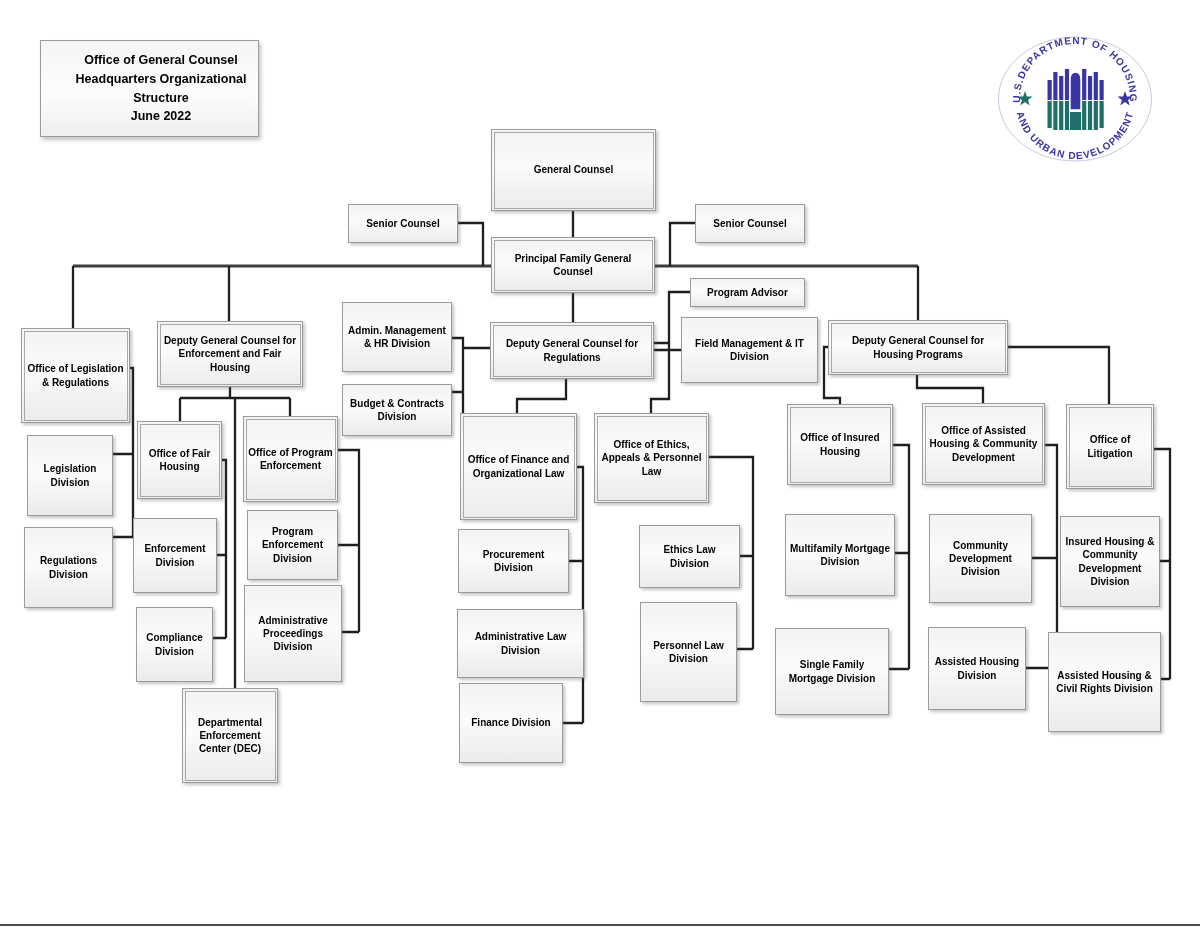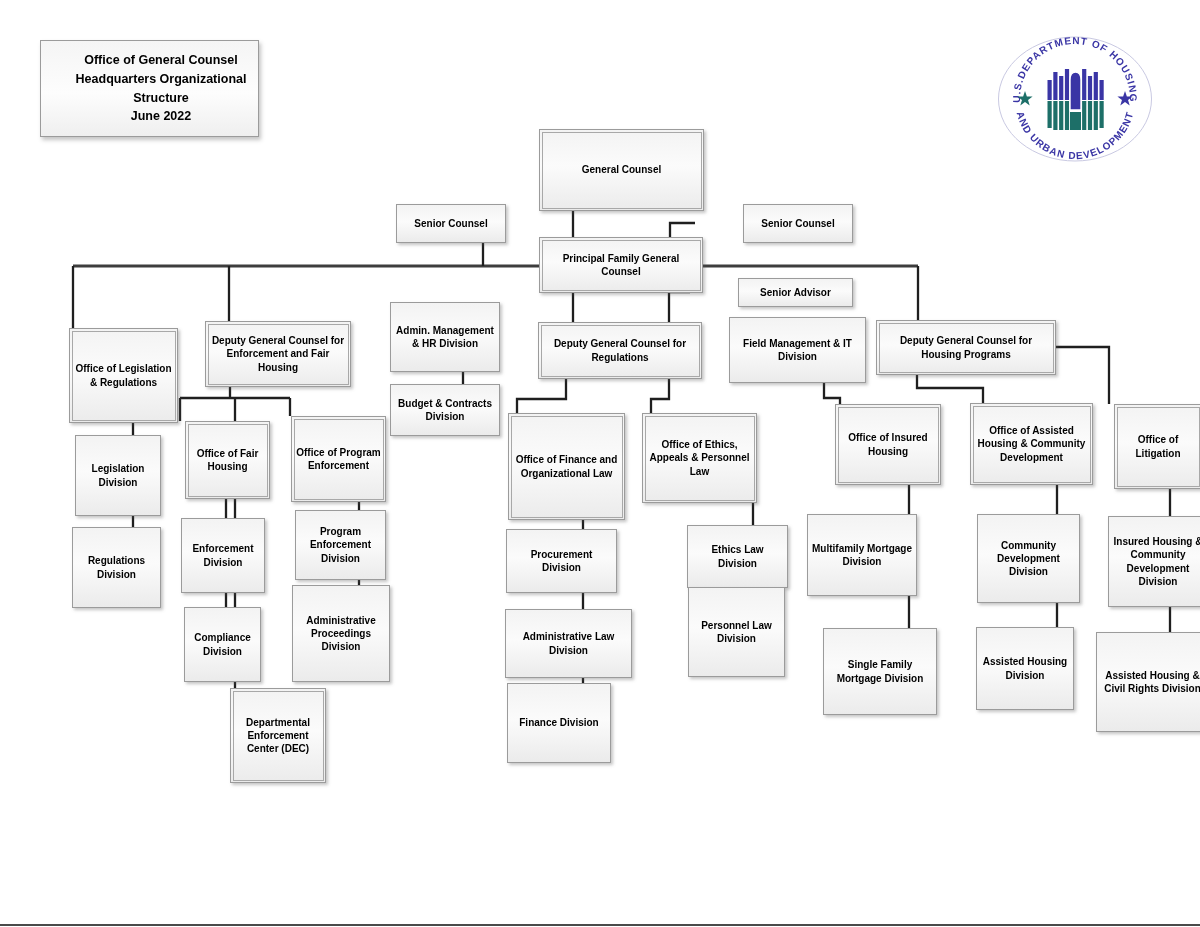--- a/index.html
+++ b/index.html
@@ -4,21 +4,21 @@
 <style>
   html,body{margin:0;padding:0;background:#fff;}
   .canvas{position:relative;width:1200px;height:927px;background:#ffffff;overflow:hidden;
           font-family:"Liberation Sans",sans-serif;}
   .wires{position:absolute;left:0;top:0;}
   .node{position:absolute;box-sizing:border-box;
         background:linear-gradient(180deg,#f3f3f3 0%,#fbfbfb 45%,#ebebeb 100%);
         border:1px solid #9b9b9b;
         box-shadow:2px 2px 3px rgba(90,90,90,.35);
         display:flex;align-items:center;justify-content:center;text-align:center;
-        font-size:10px;font-weight:bold;color:#000;line-height:1.32;padding:3px;margin-left:48px;}
+        font-size:10px;font-weight:bold;color:#000;line-height:1.32;padding:3px;}
   .double::after{content:"";position:absolute;inset:1.5px;border:1px solid #a8a8a8;pointer-events:none;}
   .title-box{position:absolute;left:40px;top:40px;width:219px;height:97px;box-sizing:border-box;
         background:linear-gradient(180deg,#f5f5f5,#fdfdfd 55%,#efefef);
         border:1px solid #9b9b9b;box-shadow:2px 3px 4px rgba(90,90,90,.35);
         display:flex;flex-direction:column;align-items:center;justify-content:center;
         font-size:12.5px;font-weight:bold;color:#000;line-height:1.5;text-align:center;padding-left:23px;}
   .logo{position:absolute;left:998px;top:36px;}
   .page-bottom-line{position:absolute;left:0;top:924px;width:1200px;height:0;border-top:2px solid #4a4a4a;}
 </style>
 </head>
@@ -104,21 +104,21 @@
 
       <path d="M72 74 L72 44 Q72 36 77.5 36 Q83 36 83 44 L83 74 Z" fill="#3a35a5" stroke="#ffffff" stroke-width="1.4"></path>
       <rect x="72" y="76" width="11" height="18" fill="#1d6f68"></rect>
     </g>
   </svg>
 
   <div class="node double" style="left:491px;top:129px;width:165px;height:82px">General Counsel</div>
   <div class="node" style="left:348px;top:204px;width:110px;height:39px">Senior Counsel</div>
   <div class="node" style="left:695px;top:204px;width:110px;height:39px">Senior Counsel</div>
   <div class="node double" style="left:491px;top:237px;width:164px;height:56px">Principal Family General Counsel</div>
-  <div class="node" style="left:690px;top:278px;width:115px;height:29px">Senior Advisor</div>
+  <div class="node" style="left:690px;top:278px;width:115px;height:29px">Program Advisor</div>
 
   <div class="node double" style="left:157px;top:321px;width:146px;height:66px">Deputy General Counsel for Enforcement and Fair Housing</div>
   <div class="node" style="left:342px;top:302px;width:110px;height:70px">Admin. Management &amp; HR Division</div>
   <div class="node" style="left:342px;top:384px;width:110px;height:52px">Budget &amp; Contracts Division</div>
   <div class="node double" style="left:490px;top:322px;width:164px;height:57px">Deputy General Counsel for Regulations</div>
   <div class="node" style="left:681px;top:317px;width:137px;height:66px">Field Management &amp; IT Division</div>
   <div class="node double" style="left:828px;top:320px;width:180px;height:55px">Deputy General Counsel for Housing Programs</div>
 
   <div class="node double" style="left:21px;top:328px;width:109px;height:95px">Office of Legislation &amp; Regulations</div>
   <div class="node" style="left:27px;top:435px;width:86px;height:81px">Legislation Division</div>
@@ -131,24 +131,24 @@
   <div class="node" style="left:247px;top:510px;width:91px;height:70px">Program Enforcement Division</div>
   <div class="node" style="left:244px;top:585px;width:98px;height:97px">Administrative Proceedings Division</div>
   <div class="node double" style="left:182px;top:688px;width:96px;height:95px">Departmental Enforcement Center (DEC)</div>
 
   <div class="node double" style="left:460px;top:413px;width:117px;height:107px">Office of Finance and Organizational Law</div>
   <div class="node" style="left:458px;top:529px;width:111px;height:64px">Procurement Division</div>
   <div class="node" style="left:457px;top:609px;width:127px;height:69px">Administrative Law Division</div>
   <div class="node" style="left:459px;top:683px;width:104px;height:80px">Finance Division</div>
   <div class="node double" style="left:594px;top:413px;width:115px;height:90px">Office of Ethics, Appeals &amp; Personnel Law</div>
   <div class="node" style="left:639px;top:525px;width:101px;height:63px">Ethics Law Division</div>
-  <div class="node" style="left:640px;top:587px;width:97px;height:90px">Personnel Law Division</div>
+  <div class="node" style="left:640px;top:602px;width:97px;height:100px">Personnel Law Division</div>
 
   <div class="node double" style="left:787px;top:404px;width:106px;height:81px">Office of Insured Housing</div>
-  <div class="node" style="left:759px;top:514px;width:110px;height:82px">Multifamily Mortgage Division</div>
+  <div class="node" style="left:785px;top:514px;width:110px;height:82px">Multifamily Mortgage Division</div>
   <div class="node" style="left:775px;top:628px;width:114px;height:87px">Single Family Mortgage Division</div>
   <div class="node double" style="left:922px;top:403px;width:123px;height:82px">Office of Assisted Housing &amp; Community Development</div>
   <div class="node" style="left:929px;top:514px;width:103px;height:89px">Community Development Division</div>
   <div class="node" style="left:928px;top:627px;width:98px;height:83px">Assisted Housing Division</div>
   <div class="node double" style="left:1066px;top:404px;width:88px;height:85px">Office of Litigation</div>
   <div class="node" style="left:1060px;top:516px;width:100px;height:91px">Insured Housing &amp; Community Development Division</div>
   <div class="node" style="left:1048px;top:632px;width:113px;height:100px">Assisted Housing &amp; Civil Rights Division</div>
 
   <div class="page-bottom-line"></div>
 </div>

